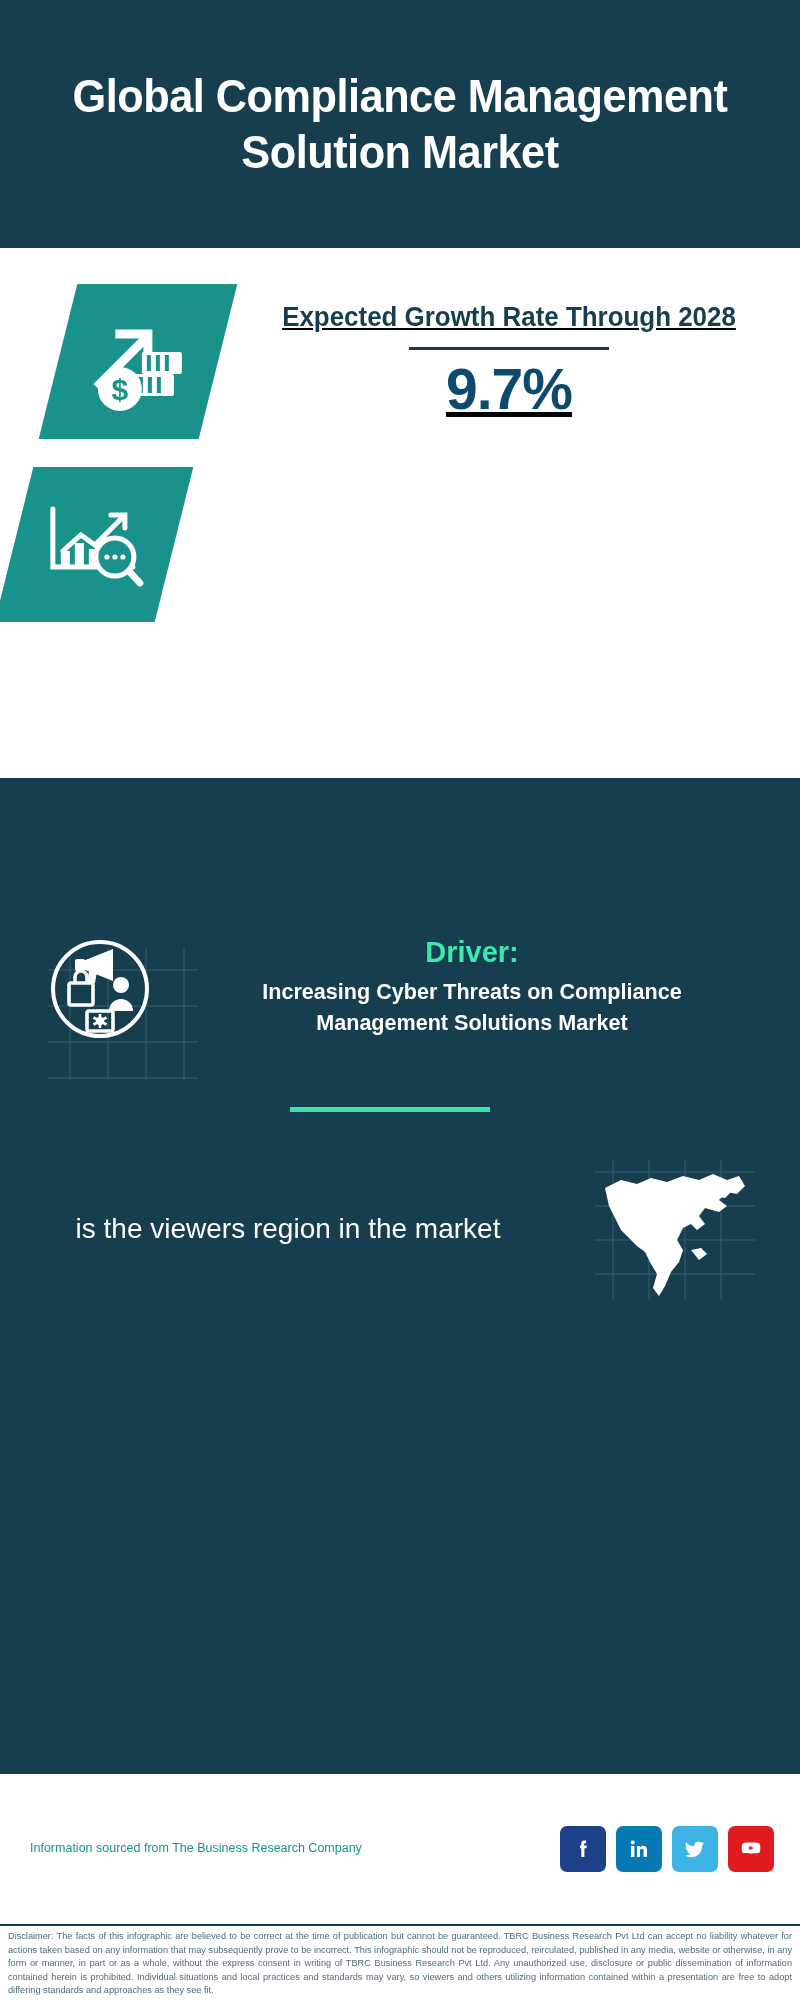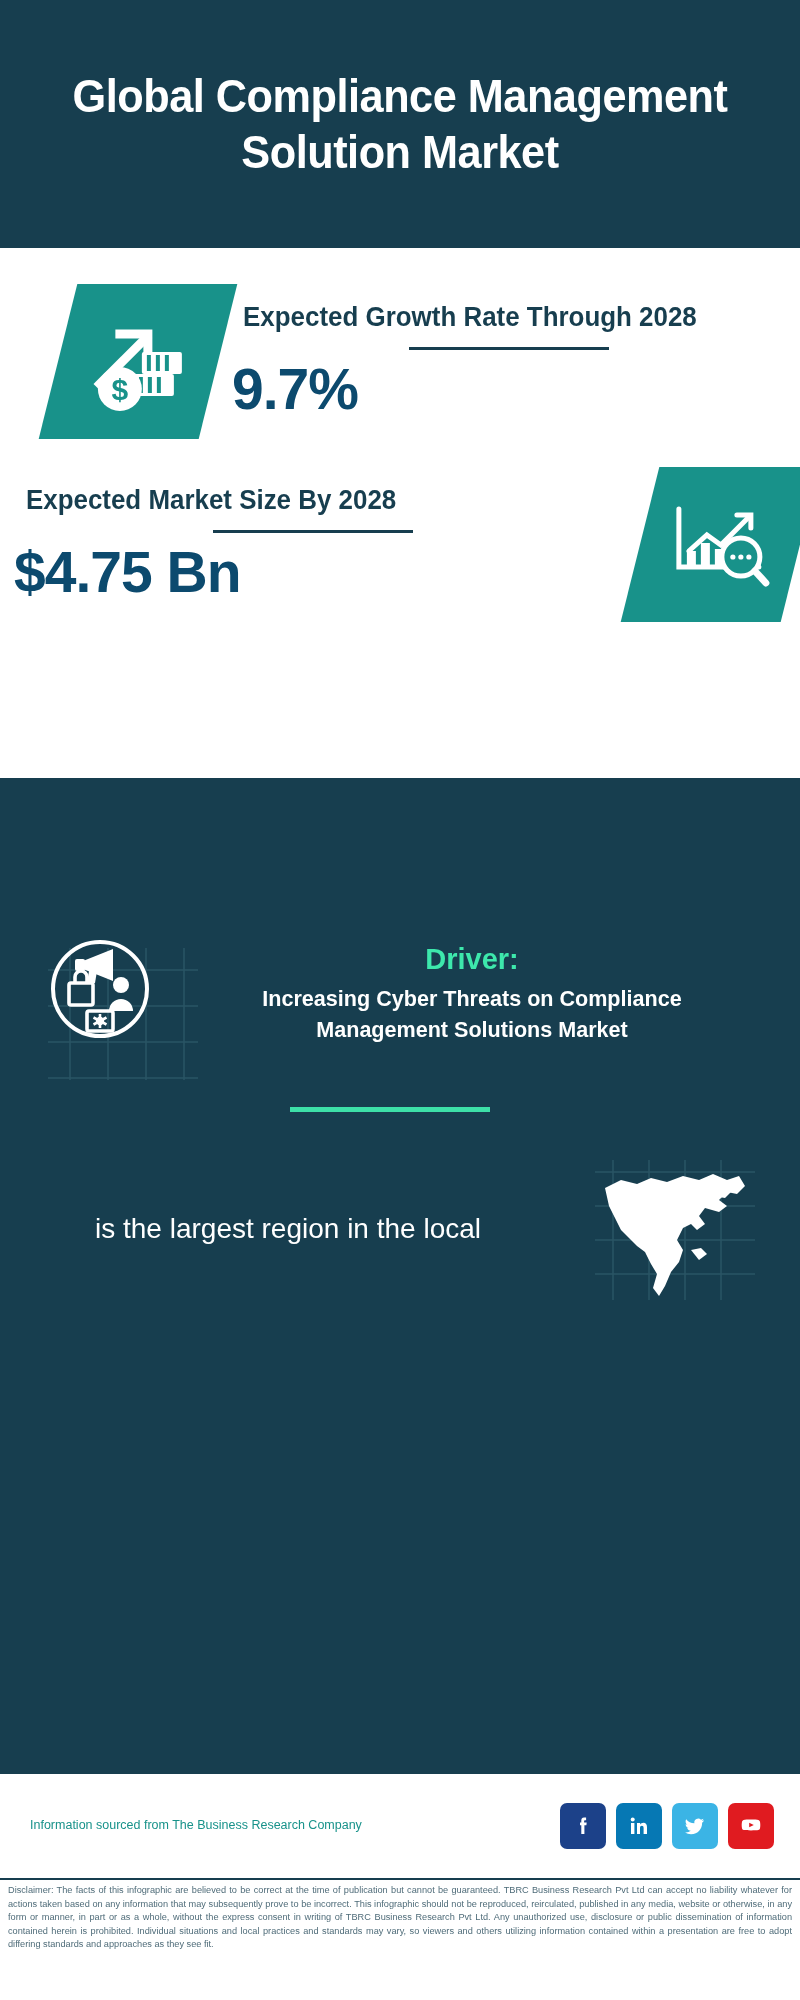--- a/index.html
+++ b/index.html
@@ -46,21 +46,21 @@
     background: #18928A;
     transform: skewX(-14deg);
     display: flex; align-items: center; justify-content: center;
     flex: none;
   }
   .shape > svg { transform: skewX(14deg); }
 
   .shape-left  { margin-left: 58px; }
   .shape-right { margin-left: 14px; }
 
-  .stat-text { flex: 1; padding: 0 14px; }
+  .stat-text { flex: 1; text-align: center; padding: 0 14px; text-decoration: underline; }
   .stat-label {
     color: #173E4F;
     font-size: 27px;
     font-weight: bold;
     line-height: 1.32;
     transform: scaleX(0.96);
   }
   .rule {
     width: 200px; height: 3px; background: #173E4F;
     margin: 11px auto 6px auto;
@@ -81,21 +81,21 @@
     overflow: hidden;
   }
   .skyline { display: block; width: 800px; height: 135px; margin-top: -2px; }
 
   .grid-box { position: absolute; }
   .grid-box svg { display: block; }
 
   
   .driver {
     position: relative;
-    display: flex; align-items: flex-end;
+    display: flex; align-items: center;
     padding: 18px 0 0 0;
   }
   .driver-icon-wrap { width: 200px; flex: none; display:flex; justify-content:center; padding-top: 4px;}
   .driver-text { flex: 1; padding-right: 56px; text-align: center; }
   .driver-heading {
     color: #3DE8AC; font-size: 29px; font-weight: bold; line-height: 1.2;
     margin-bottom: 6px;
   }
   .driver-body {
     color: #ffffff; font-size: 22px; font-weight: bold; line-height: 1.42;
@@ -118,21 +118,21 @@
     color: #3DE8AC; font-size: 30px; font-weight: bold; line-height: 1.25;
   }
   .region-sub {
     color: #ffffff; font-size: 28px; line-height: 1.32; font-weight: normal;
   }
   .region-map-wrap { width: 250px; flex: none; position: relative; display:flex; align-items:center; justify-content:center;}
 
   
   .source {
     background: #ffffff;
-    height: 106px;
+    height: 152px;
     display: flex; align-items: center;
     padding: 0 26px 0 30px;
     border-bottom: 2px solid #173E4F;
   }
   .source-text { flex: 1; }
   .source-line {
     color: #18928A; font-size: 12.5px; line-height: 1.85;
   }
   .socials { display: flex; gap: 10px; align-items: center; }
   .social {
@@ -185,25 +185,20 @@
       </svg>
     </div>
     <div class="stat-text">
       <div class="stat-label">Expected Growth Rate Through 2028</div>
       <div class="rule"></div>
       <div class="stat-value">9.7%</div>
     </div>
   </div>
 
   <div class="stat-row stat-row-2">
-    <div class="stat-text">
-      <div class="stat-label">Expected Market Size By 2028</div>
-      <div class="rule"></div>
-      <div class="stat-value">$4.75 Bn</div>
-    </div>
     <div class="shape shape-right">
       <svg width="106" height="100" viewBox="0 0 106 100">
         <g stroke="#ffffff" stroke-width="5" fill="none" stroke-linecap="round">
           <path d="M12 14 L12 72 L92 72" stroke-width="5"></path>
           <path d="M22 56 L40 40 L54 50 L82 22"></path>
           <path d="M70 20 L84 20 L84 33"></path>
         </g>
         <g fill="#ffffff">
           <rect x="20" y="56" width="9" height="14"></rect>
           <rect x="34" y="48" width="9" height="22"></rect>
@@ -326,21 +321,21 @@
     <div class="driver-text">
       <div class="driver-heading">Driver:</div>
       <div class="driver-body">Increasing Cyber Threats on Compliance Management Solutions Market</div>
     </div>
   </div>
 
   <div class="mint-rule"></div>
 
   <div class="region">
     <div class="region-text">
-      <div class="region-sub">is the largest region in the local</div>
+      <div class="region-sub">is the viewers region in the market</div>
     </div>
     <div class="region-map-wrap">
       <svg width="176" height="150" viewBox="0 0 176 150">
         <g stroke="#2A5566" stroke-width="1.5" fill="none">
           <path d="M8 18 H168 M8 52 H168 M8 86 H168 M8 120 H168"></path>
           <path d="M26 6 V146 M62 6 V146 M98 6 V146 M134 6 V146"></path>
         </g>
         <path fill="#ffffff" d="M18 34 L34 26 L50 30 L64 24 L80 28 L96 22 L112 26 L126 20
           L140 26 L152 22 L158 32 L150 40 L140 38 L132 46 L140 52 L132 58 L118 54
           L112 62 L118 70 L110 76 L104 70 L96 74 L90 86 L96 96 L92 108 L84 118

